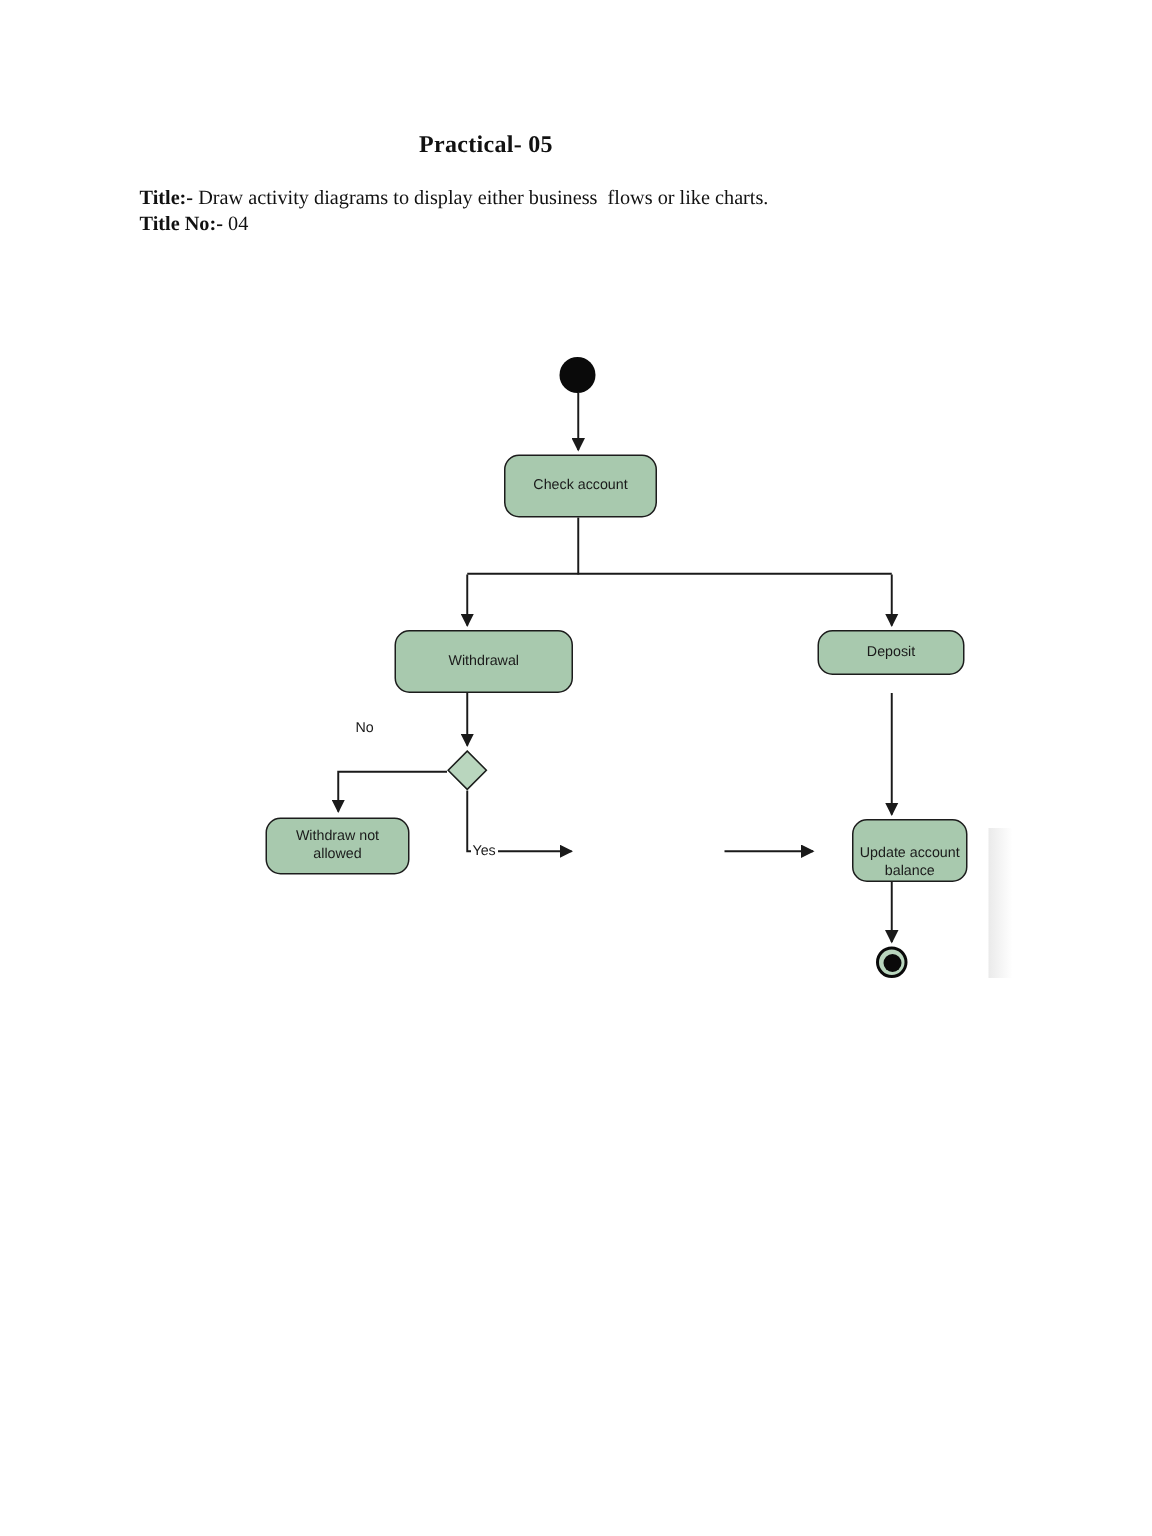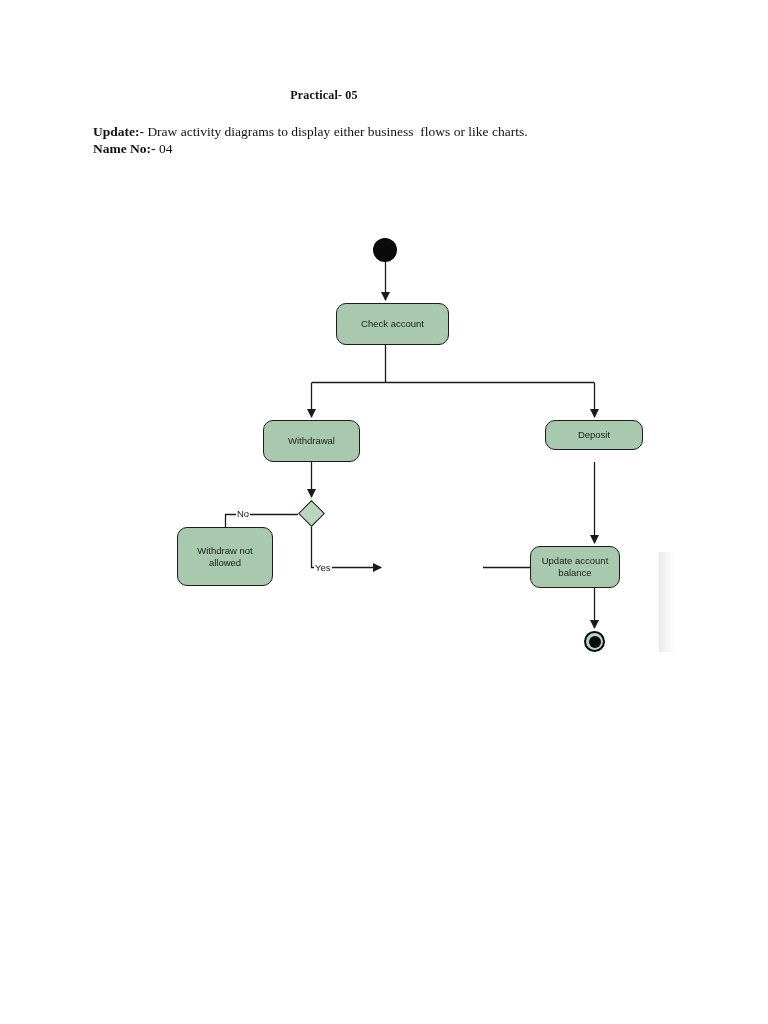--- a/index.html
+++ b/index.html
@@ -16,21 +16,21 @@
     font-family: "Liberation Serif", serif;
     position: relative;
     overflow: hidden;
   }
   .page { position: absolute; inset: 0; }
 
   
   .doc-title {
     position: absolute; top: 88px; left: 0; width: 648px;
     text-align: center;
-    font-size: 12px; font-weight: bold; color: #111;
+    font-size: 16px; font-weight: bold; color: #111;
     letter-spacing: 0.2px;
   }
   .meta {
     position: absolute; top: 123px; left: 93px; width: 580px;
     font-size: 13.5px; line-height: 17px; color: #111;
   }
   .meta .lbl { font-weight: bold; }
   .meta .pre { white-space: pre-wrap; text-align: right; }
 
   
@@ -45,26 +45,26 @@
   .node-box {
     position: absolute;
     background: var(--node-fill);
     border: 1.5px solid var(--node-border);
     border-radius: 10px;
     display: flex; align-items: center; justify-content: center;
     text-align: center;
     font-family: "Liberation Sans", sans-serif;
     font-size: 9.5px; line-height: 12px; color: #1a1a1a;
   }
-  #n-check      { left: 336px; top: 303px; width: 113px; height: 42px; }
-  #n-withdrawal { left: 263px; top: 420px; width: 97px; height: 42px; }
+  #n-check      { left: 336px; top: 303px; width: 102px; height: 42px; }
+  #n-withdrawal { left: 263px; top: 420px; width: 119px; height: 42px; }
   #n-deposit    { left: 545px; top: 420px; width: 98px; height: 30px; }
-  #n-notallowed { left: 177px; top: 527px; width: 96px; height: 59px; }
+  #n-notallowed { left: 177px; top: 545px; width: 96px; height: 38px; }
   #n-amount     { left: 385px; top: 545px; width: 98px; height: 45px; }
-  #n-update     { left: 530px; top: 546px; width: 90px; height: 42px; }
+  #n-update     { left: 568px; top: 546px; width: 77px; height: 42px; align-items: flex-end; }
   #n-notallowed .nlabel { max-width: 70px; }
   #n-update .nlabel     { max-width: 78px; }
 
   .start-node {
     position: absolute; left: 373px; top: 238px;
     width: 24px; height: 24px;
     background: #0a0a0a; border-radius: 50%;
   }
   .decision {
     position: absolute; left: 302px; top: 504px;
@@ -82,39 +82,39 @@
     display: flex; align-items: center; justify-content: center;
   }
   .final-inner { width: 12px; height: 12px; background: #0a0a0a; border-radius: 50%; }
 
   .edge-label {
     position: absolute;
     font-family: "Liberation Sans", sans-serif;
     font-size: 9.5px; color: #1a1a1a;
     background: #ffffff; padding: 0 1px;
   }
-  #lbl-no  { left: 236px; top: 508px; }
+  #lbl-no  { left: 236px; top: 480px; }
   #lbl-yes { left: 314px; top: 562px; }
 
   .scan-artifact {
     position: absolute; left: 659px; top: 552px; width: 16px; height: 100px;
     background: linear-gradient(to right, rgba(125,125,125,0.16), rgba(125,125,125,0));
     pointer-events: none;
   }
 </style>
 </head>
 <body>
 
 <div class="page">
 
   <div class="doc-title">Practical- 05</div>
 
   <div class="meta">
-    <div class="meta-line"><span class="lbl">Update:-</span><span class="pre"> Draw activity diagrams to display either business  flows or like charts.</span></div>
-    <div class="meta-line"><span class="lbl">Name No:-</span><span class="pre"> 04</span></div>
+    <div class="meta-line"><span class="lbl">Title:-</span><span class="pre"> Draw activity diagrams to display either business  flows or like charts.</span></div>
+    <div class="meta-line"><span class="lbl">Title No:-</span><span class="pre"> 04</span></div>
   </div>
 
   <div class="diagram">
 
     <svg class="connectors" width="768" height="1024">
       <defs>
         <marker id="arw" markerWidth="10" markerHeight="9" refX="8" refY="4.5" orient="auto" markerUnits="userSpaceOnUse">
           <path d="M0,0 L9,4.5 L0,9 Z"></path>
         </marker>
       </defs>

